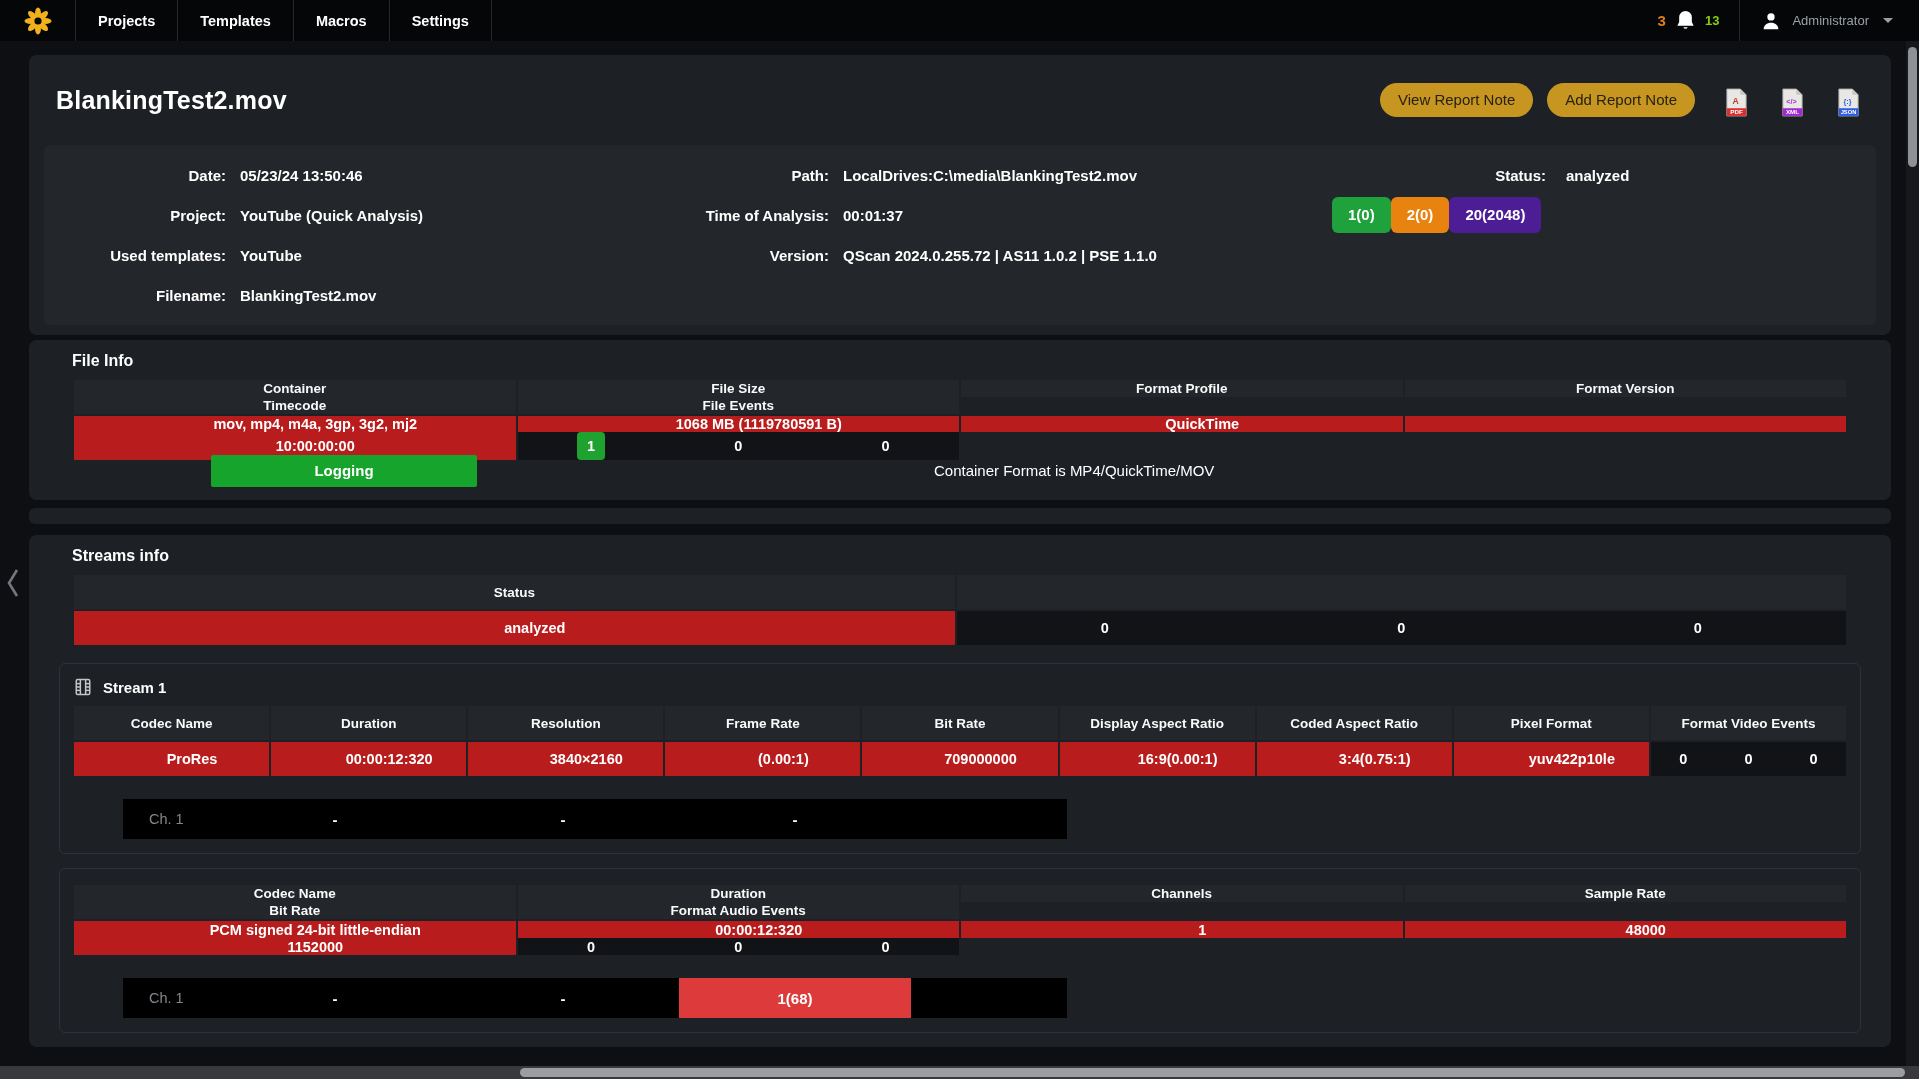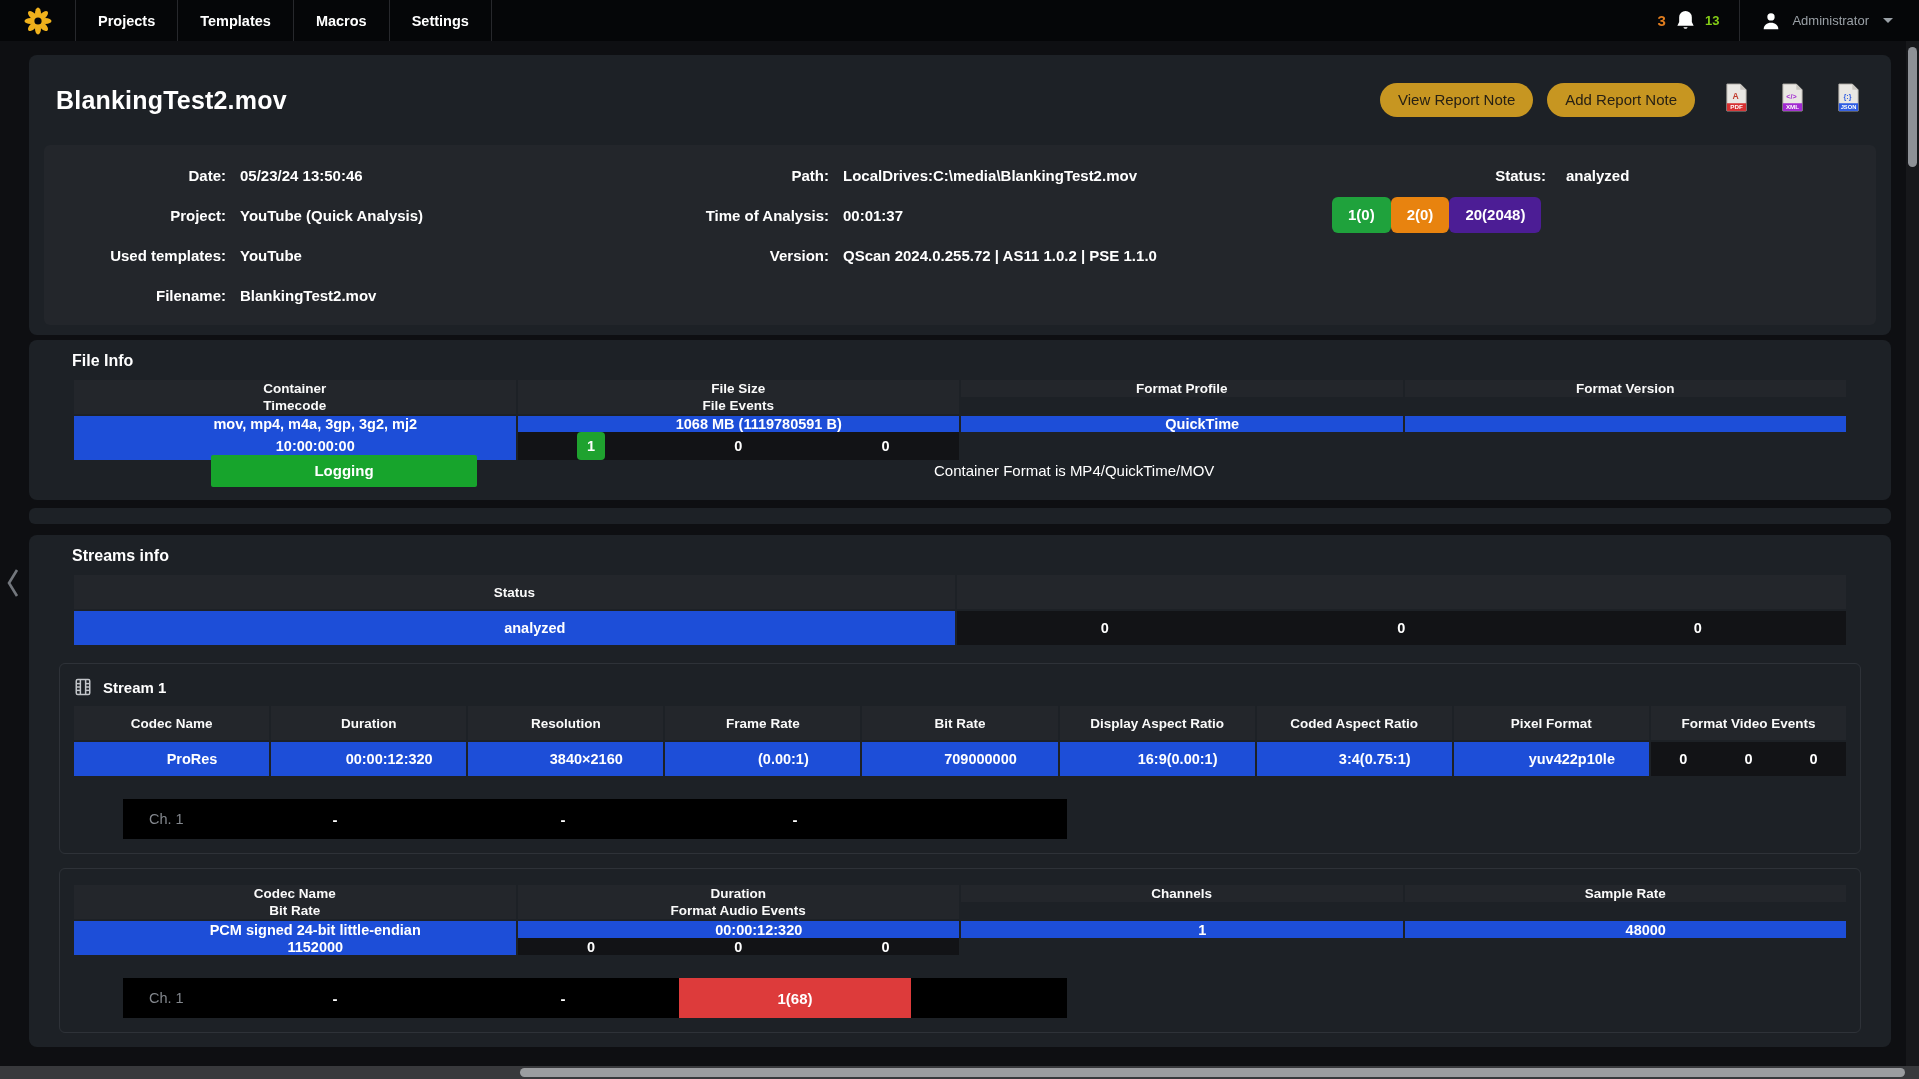--- a/index.html
+++ b/index.html
@@ -18,21 +18,21 @@
   .nav-divider { width:1px; height:41px; background:#27282c; margin:0 20px; }
   .user-wrap { display:flex; align-items:center; gap:10px; cursor:pointer; color:#9aa0a6; font-size:13px; }
   .caret { width:0; height:0; border-left:5px solid transparent; border-right:5px solid transparent; border-top:5px solid #9aa0a6; margin-left:4px; }
 
   
   .page { position:absolute; top:41px; left:0; right:0; bottom:0; background:#0e0f12; }
   .card { width:1862px; margin-left:29px; background:#1d2126; border-radius:8px; }
   .head-card { margin-top:14px; padding:0 15px; height:280px; }
   .head-row { height:90px; display:flex; align-items:center; }
   .page-title { font-size:25px; font-weight:700; margin-left:12px; letter-spacing:.2px; }
-  .head-actions { margin-left:auto; display:flex; align-items:flex-start; }
+  .head-actions { margin-left:auto; display:flex; align-items:flex-end; }
   .gold-btn { height:34px; line-height:34px; padding:0 18px; border:none; border-radius:17px;
     background:#c79621; color:#272013; font-size:15px; cursor:pointer; margin-left:14px;
     font-family:"Liberation Sans", sans-serif; }
   .export-icons { display:flex; align-items:center; gap:33px; margin-left:30px; margin-right:16px; }
   .export-icons svg { cursor:pointer; display:block; }
 
   
   .meta-panel { background:#23262b; border-radius:6px; padding:10px 0; display:flex; }
   .meta-col1 { width:531px; } .meta-col2 { width:757px; } .meta-col3 { width:543px; }
   .meta-row { height:40px; display:grid; align-items:center; column-gap:14px; font-size:15px; font-weight:700; }
@@ -48,21 +48,21 @@
 
   
   .section-card { margin-top:5px; padding:10px 15px 10px; }
   .section-title { font-size:16px; font-weight:700; margin:2px 0 10px 28px; }
   .tbl { margin:0 30px; }
   .tbl-head, .tbl-row { display:grid; column-gap:2px; }
   .tbl-head { height:34px; }
   .tbl-row { height:34px; margin-top:2px; }
   .th { background:#23262b; display:flex; align-items:center; justify-content:center;
     font-size:13.5px; font-weight:700; color:#fafafa; }
-  .td { background:#1d4ed8; display:flex; align-items:center; justify-content:center;
+  .td { background:#b91c1c; display:flex; align-items:center; justify-content:center;
     font-size:14.5px; font-weight:600; color:#fff; white-space:nowrap;padding-left:41px; }
   .cols6 { grid-template-columns:repeat(4,1fr); }
   .cols9 { grid-template-columns:repeat(9,1fr); }
   .events-cell { background:#121316; display:grid; grid-template-columns:repeat(3,1fr); align-items:center; }
   .events-cell span { text-align:center; font-size:14.5px; font-weight:600; }
   .sq-badge { width:28px; height:28px; line-height:28px; border-radius:4px; background:#1fa22f;
     font-size:15px; font-weight:700; text-align:center; justify-self:center; cursor:pointer; }
 
   
   .logging-row { position:relative; height:38px; margin-top:2px; }

